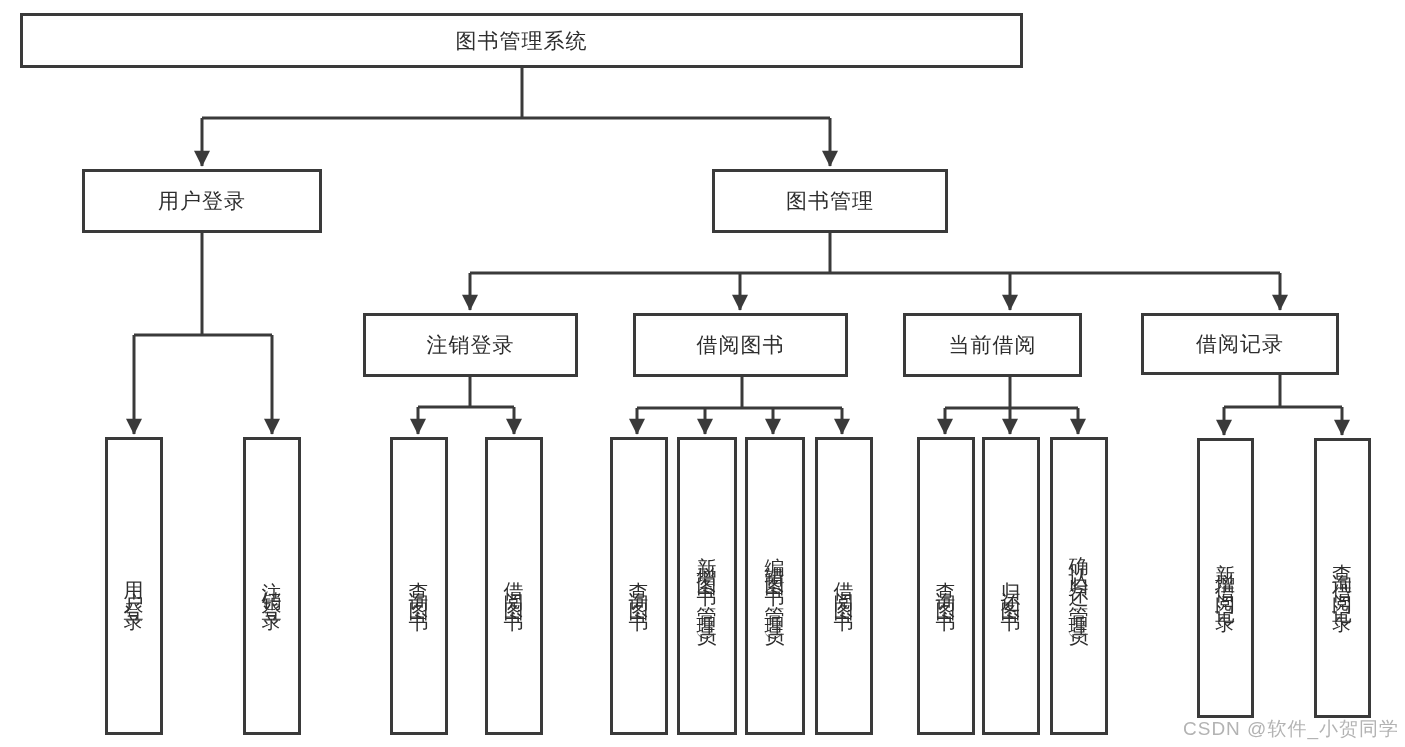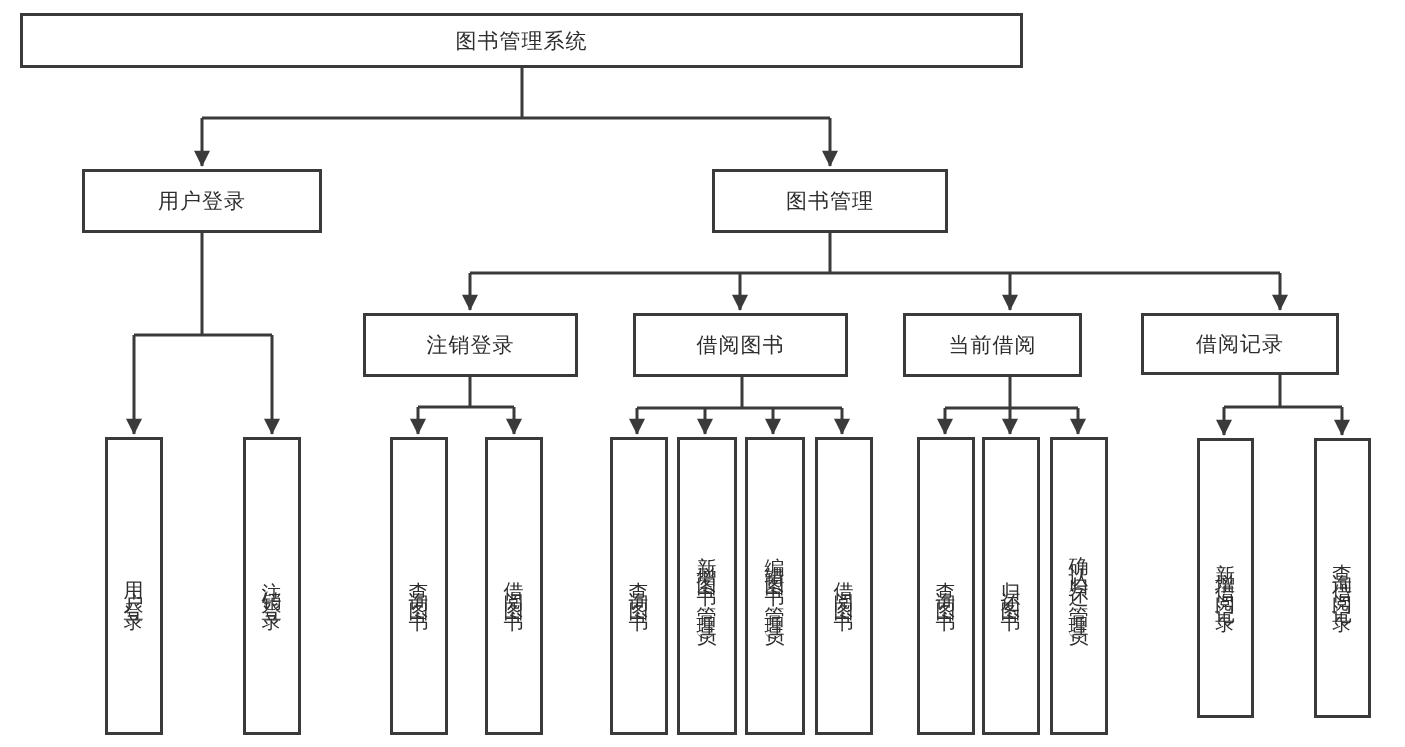--- a/index.html
+++ b/index.html
@@ -149,14 +149,15 @@
     <span>确认归还（管理员）</span>
   </div>
 
   <div class="vbox" style="left:1197px;top:438px;width:57px;height:280px">
     <span>新增借阅记录</span>
   </div>
   <div class="vbox" style="left:1314px;top:438px;width:57px;height:280px">
     <span>查询借阅记录</span>
   </div>
 
+  <div class="watermark">CSDN @软件_小贺同学</div>
 
 </div>
 
 </body></html>

